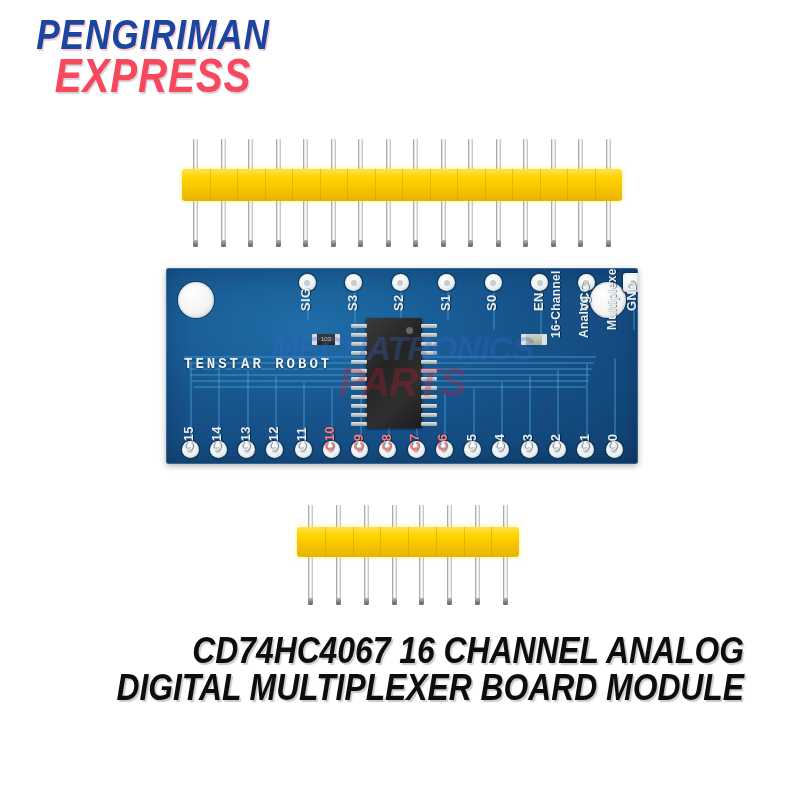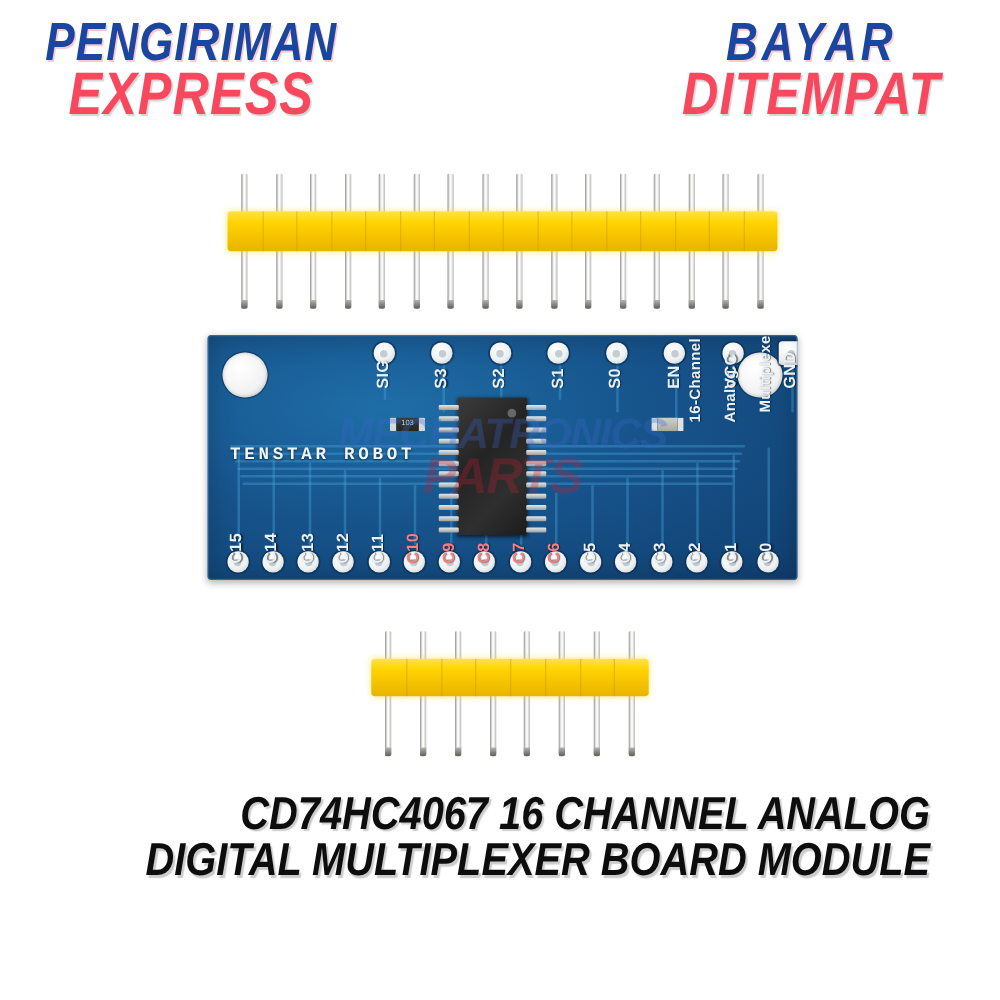--- a/index.html
+++ b/index.html
@@ -233,24 +233,20 @@
 </style>
 </head>
 <body>
 
 <div class="stage">
 
   <div class="promo-bar">
     <div class="promo-group" id="g1">
       <span class="promo-top">PENGIRIMAN</span>
       <span class="promo-bot">EXPRESS</span>
-    </div>
-    <div class="promo-group" id="g3">
-      <span class="promo-top">BAYAR</span>
-      <span class="promo-bot">DITEMPAT</span>
     </div>
   </div>
 
   <div class="strip" id="strip-top">
     <div class="pinrow" id="top-pins">
         <div class="pin up" style="left: 11.25px; height: 108px;">
           <div class="tip" style="bottom: 0px;"></div>
         </div>
         <div class="pin up" style="left: 38.75px; height: 108px;">
           <div class="tip" style="bottom: 0px;"></div>

